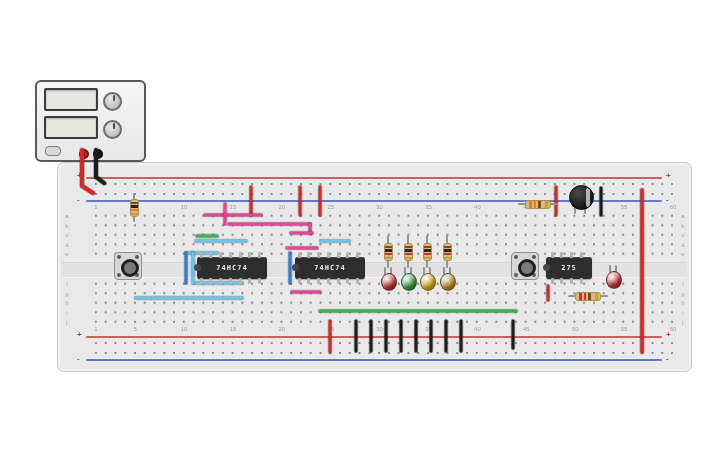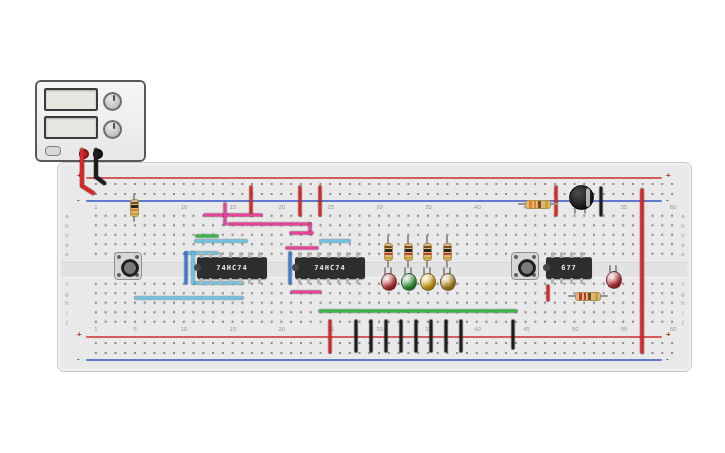--- a/index.html
+++ b/index.html
@@ -255,21 +255,21 @@
       <div class="ic" style="left: 546px; top: 257px; width: 46px; height: 22px;">
         <div class="pin" style="left: 4.5px; top: -5px;"></div>
         <div class="pin" style="left: 4.5px; top: 21px;"></div>
         <div class="pin" style="left: 14.28px; top: -5px;"></div>
         <div class="pin" style="left: 14.28px; top: 21px;"></div>
         <div class="pin" style="left: 24.06px; top: -5px;"></div>
         <div class="pin" style="left: 24.06px; top: 21px;"></div>
         <div class="pin" style="left: 33.84px; top: -5px;"></div>
         <div class="pin" style="left: 33.84px; top: 21px;"></div>
         <div class="notch"></div>
-        <div class="ic-label">677</div>
+        <div class="ic-label">275</div>
       </div>
       <div class="pushbutton" style="left: 114px; top: 252px;">
         <div class="leg" style="left: 2px; top: 2px;"></div>
         <div class="leg" style="left: 20px; top: 2px;"></div>
         <div class="leg" style="left: 2px; top: 20px;"></div>
         <div class="leg" style="left: 20px; top: 20px;"></div>
         <div class="cap"></div>
       </div>
       <div class="pushbutton" style="left: 511px; top: 252px;">
         <div class="leg" style="left: 2px; top: 2px;"></div>

